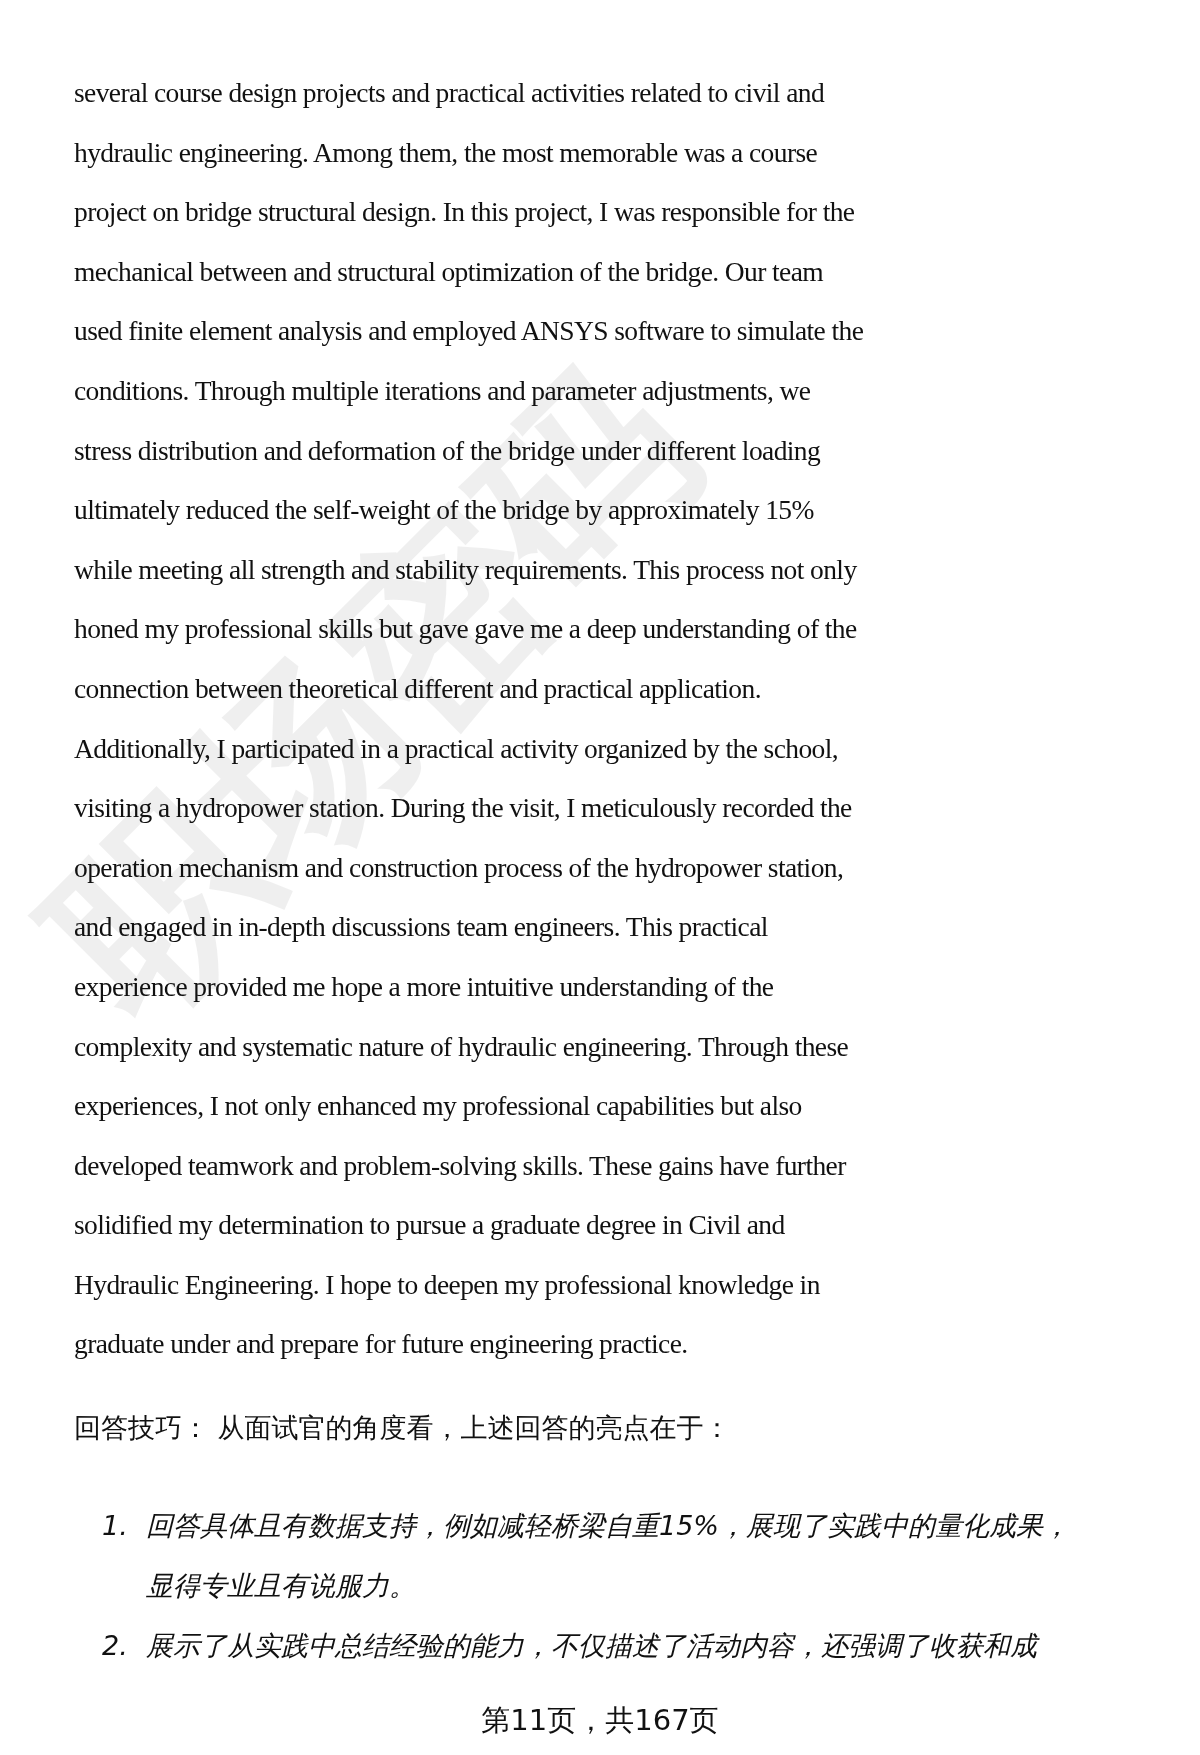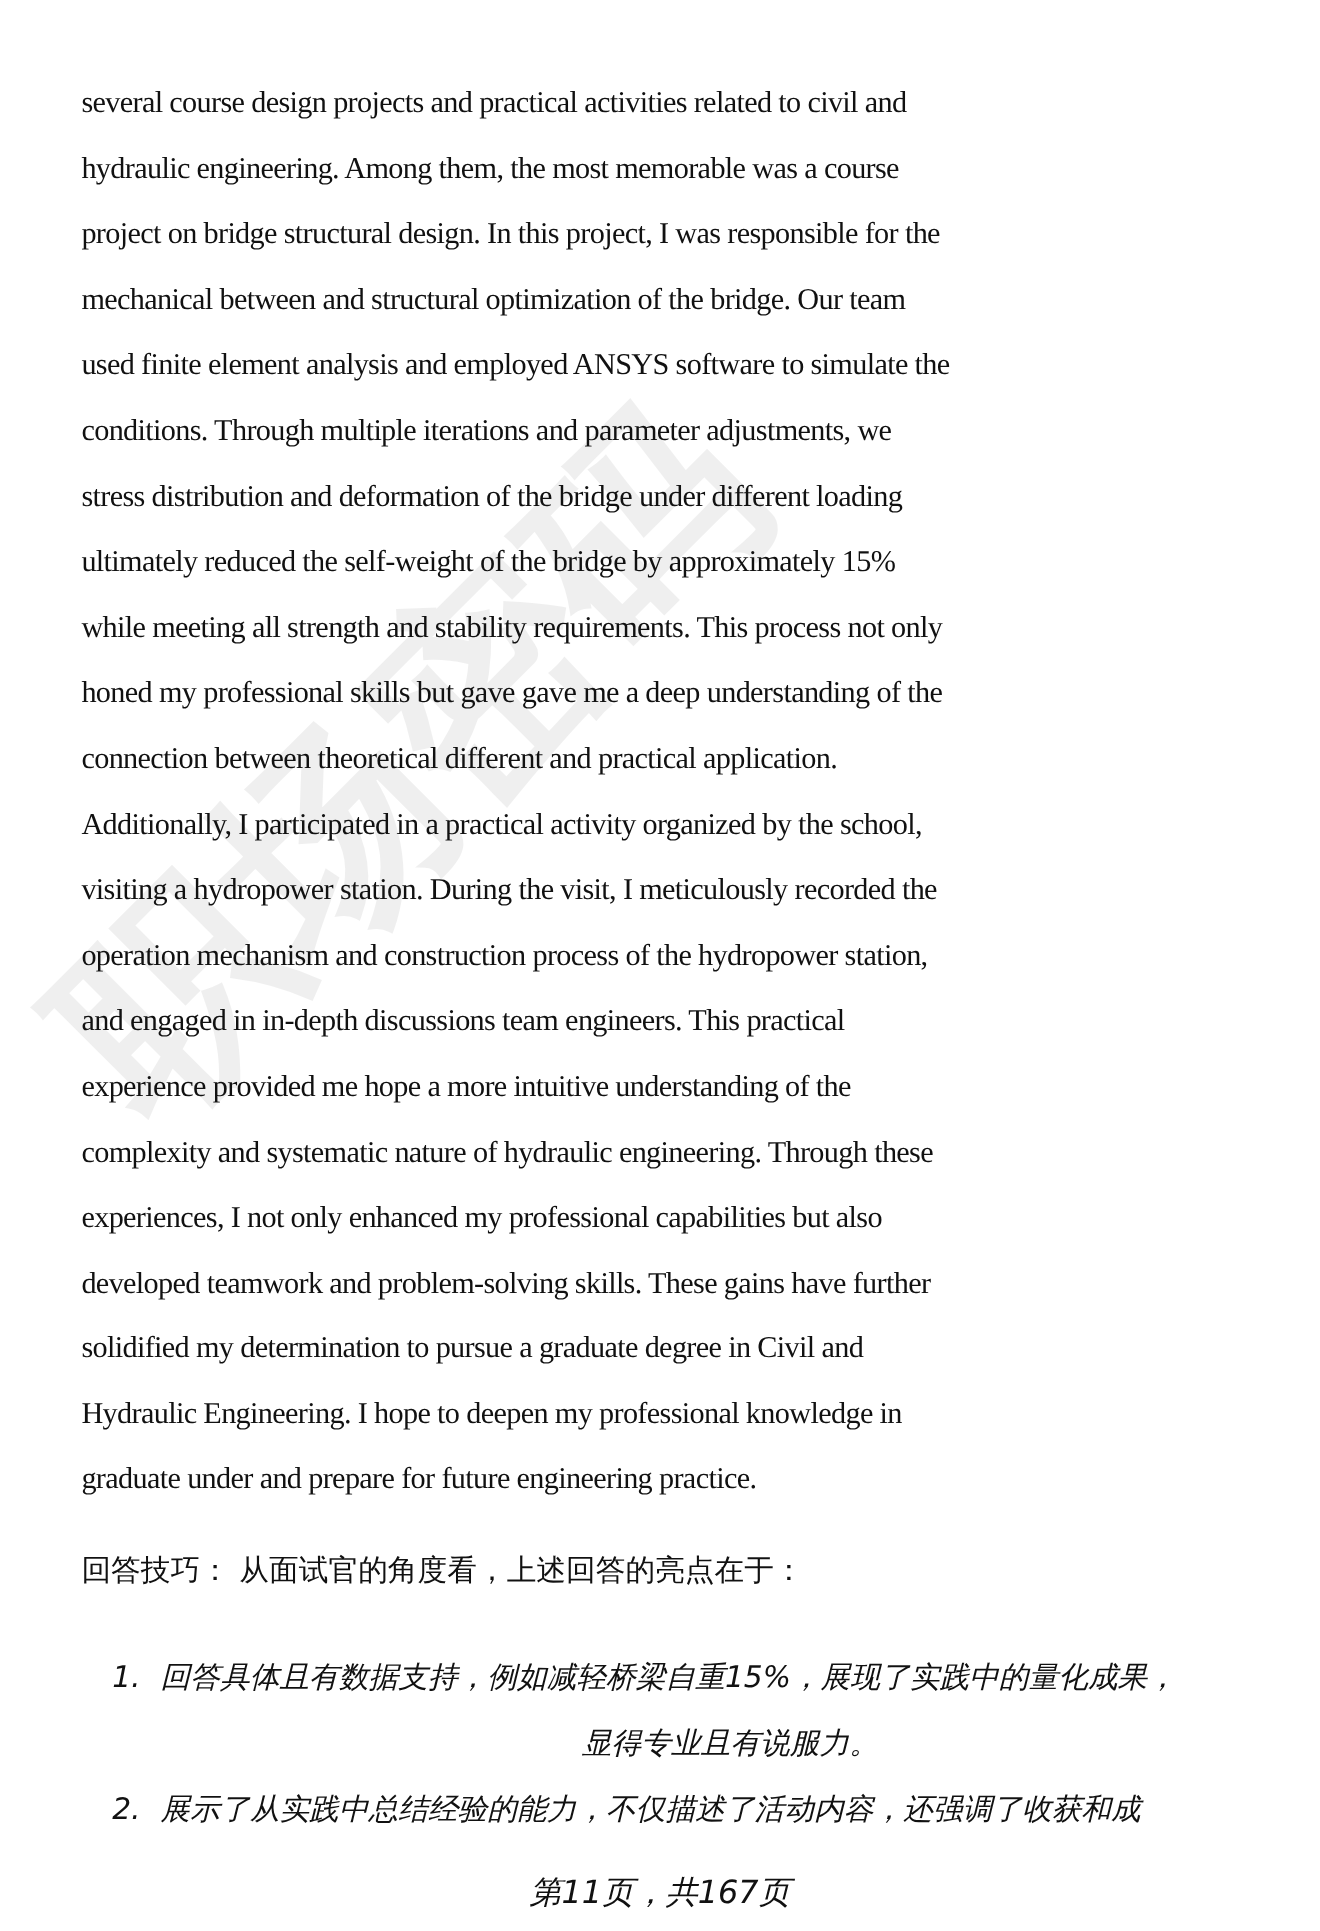--- a/index.html
+++ b/index.html
@@ -9,23 +9,23 @@
                pointer-events: none; opacity: 0.06; transform: rotate(-45deg);
                font-size: 200px; font-weight: bold; color: #000; white-space: nowrap; }
   .body-lines { position: absolute; left: 74px; top: 63px; width: 1080px; font-family: Liberation Serif, serif; }
   .line { height: 59.6px; line-height: 59.6px; font-size: 27.5px; white-space: nowrap;
           letter-spacing: -0.6px; }
   .tip { position: absolute; left: 74px; top: 1408px; font-size: 27px; line-height: 40px; white-space: nowrap; }
   .list { position: absolute; left: 102px; top: 1496px; width: 1080px; font-style: italic; }
   .li { font-size: 27px; white-space: nowrap; }
   .li .num { display: inline-block; width: 44px; }
   .li-row { height: 60px; line-height: 60px; }
-  .li-cont { padding-left: 44px; text-align: center; }
+  .li-cont { padding-left: 44px; }
   .footer { position: absolute; left: 0; width: 1200px; top: 1700px; text-align: center;
-            font-size: 29px; line-height: 40px; font-style: italic; }
+            font-size: 29px; line-height: 40px; }
 </style>
 </head>
 <body>
 
 <div class="watermark">职场密码</div>
 
 <div class="body-lines">
   <div class="line">several course design projects and practical activities related to civil and</div>
   <div class="line">hydraulic engineering. Among them, the most memorable was a course</div>
   <div class="line">project on bridge structural design. In this project, I was responsible for the</div>

